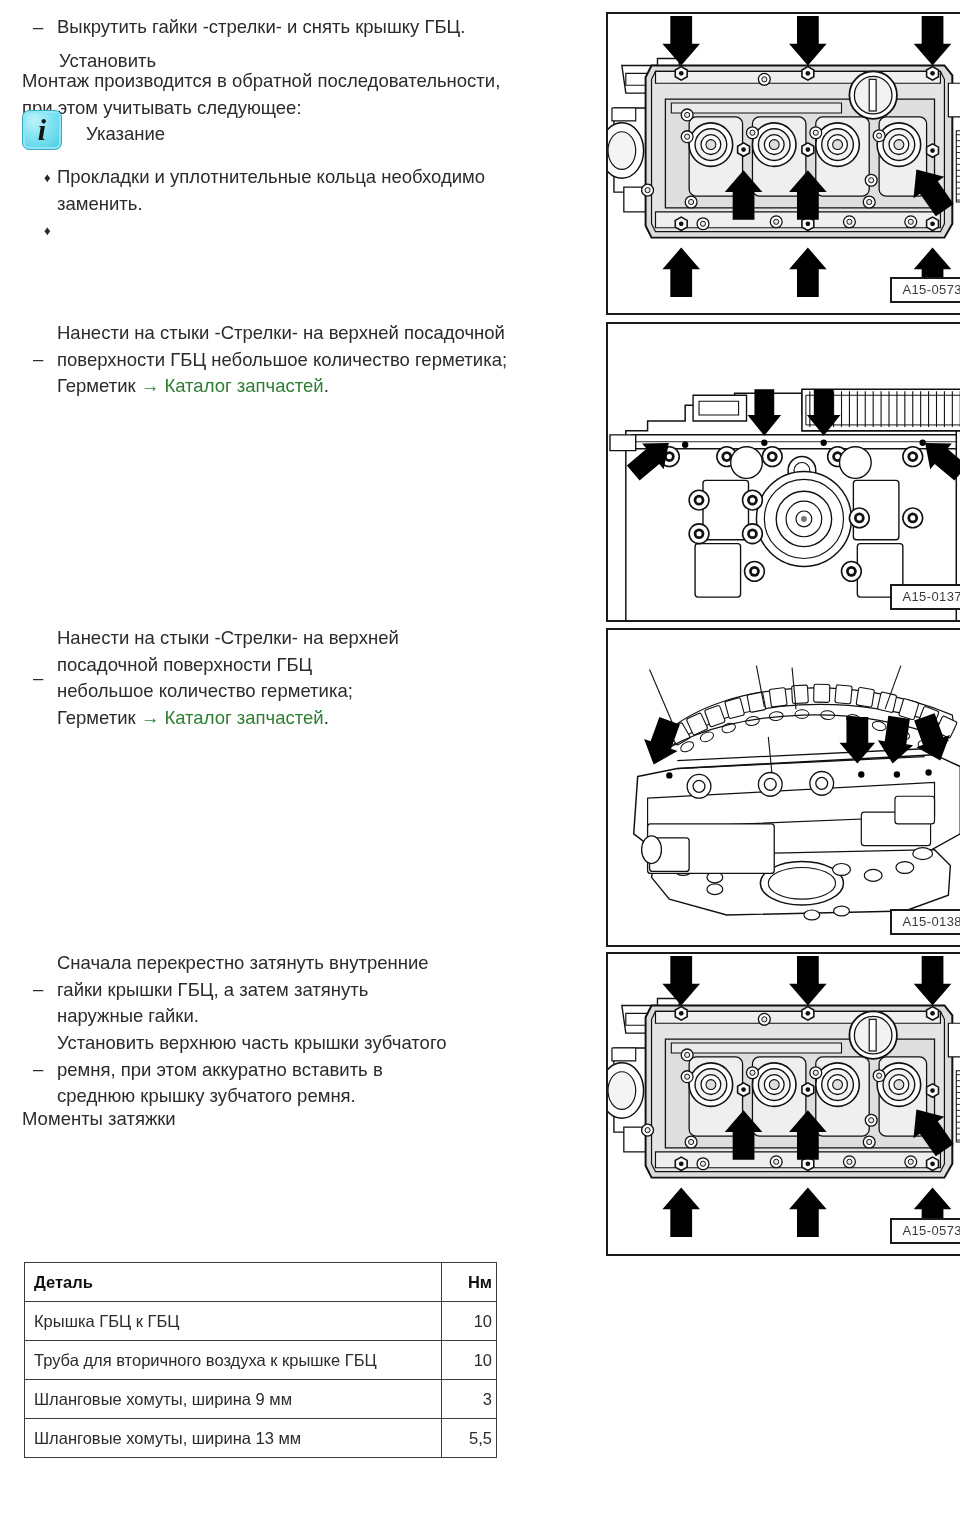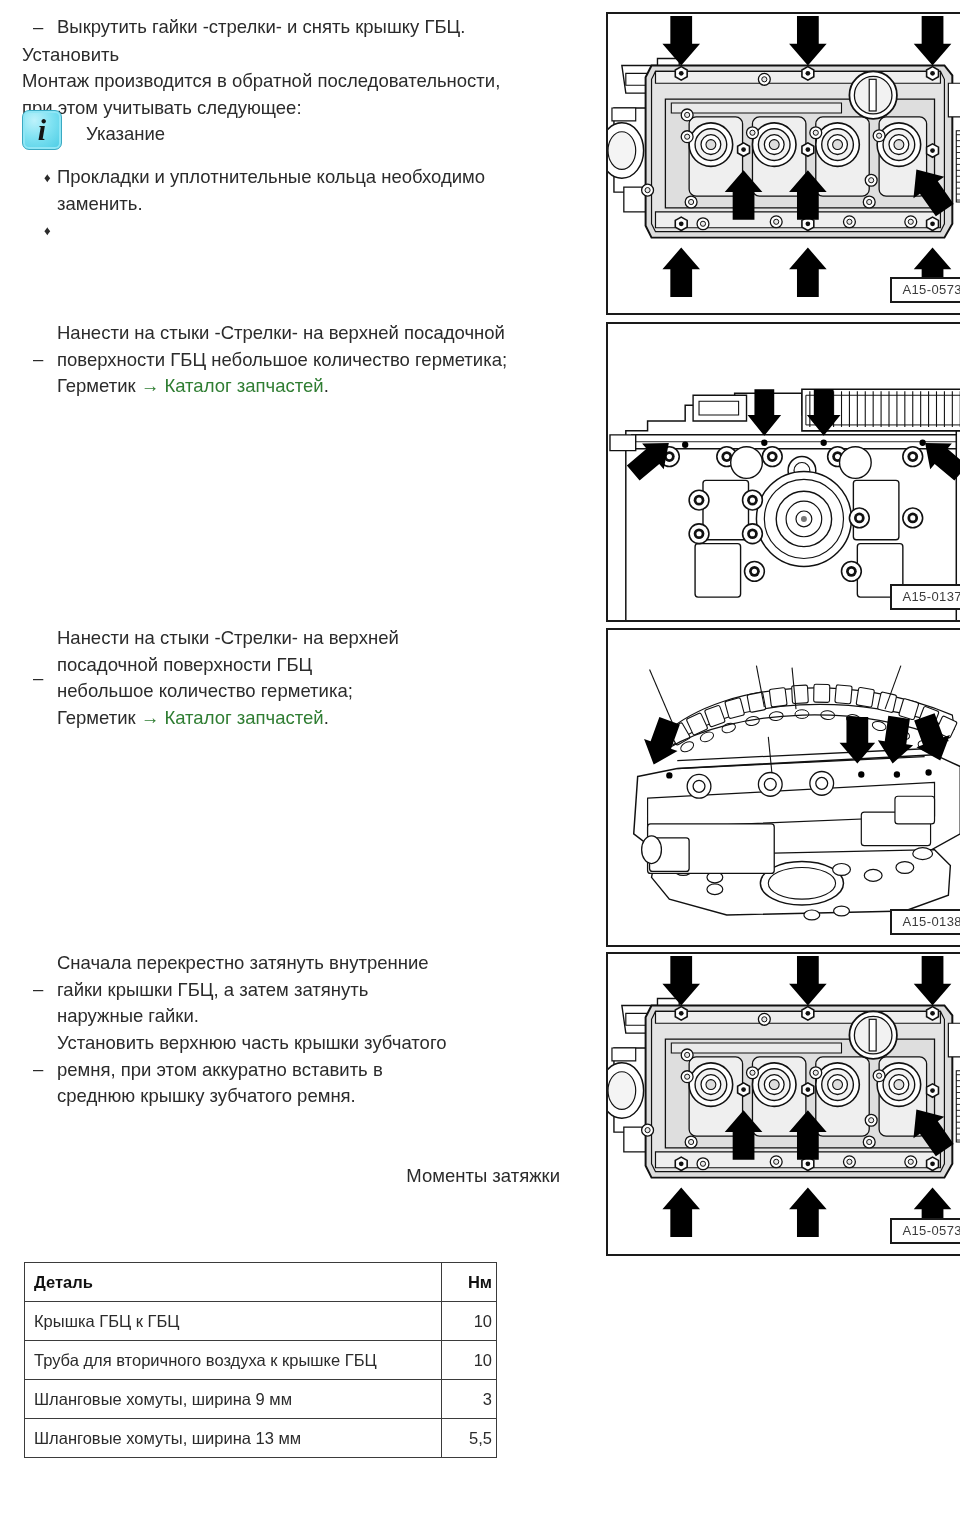--- a/index.html
+++ b/index.html
@@ -191,21 +191,21 @@
 
 <div class="text-col">
 
   <div class="block" style="top:14px;">
     <div class="dash-item">
       <span class="dash">–</span>
       <span class="body para">Выкрутить гайки -стрелки- и снять крышку ГБЦ.</span>
     </div>
   </div>
 
-  <div class="block" style="top:42px;">
+  <div class="block" style="top:48px;padding-left:37px;">
     <div class="para plain">Установить</div>
   </div>
 
   <div class="block" style="top:68px;">
     <div class="para plain">Монтаж производится в обратной последовательности,
 при этом учитывать следующее:</div>
   </div>
 
   <div class="block" style="top:110px;">
     <div class="note-row">
@@ -260,21 +260,21 @@
 
   <div class="block" style="top:1030px;">
     <div class="dash-item">
       <span class="dash" style="top:26px;">–</span>
       <span class="body para">Установить верхнюю часть крышки зубчатого
 ремня, при этом аккуратно вставить в
 среднюю крышку зубчатого ремня.</span>
     </div>
   </div>
 
-  <div class="block" style="top:1163px;text-align:right;">
+  <div class="block" style="top:1106px;">
     <div class="para plain">Моменты затяжки</div>
   </div>
 </div>
 
 <div class="fig" id="fig1" style="top:12px; height:303px;">
   <svg class="fig-stage" viewBox="0 0 382 303" preserveAspectRatio="xMidYMid meet">
     <defs>
       <g id="arrowDown">
         <path d="M-11,-32 L11,-32 L11,-4 L19,-4 L0,18 L-19,-4 L-11,-4 Z" fill="#000"></path>
       </g>

